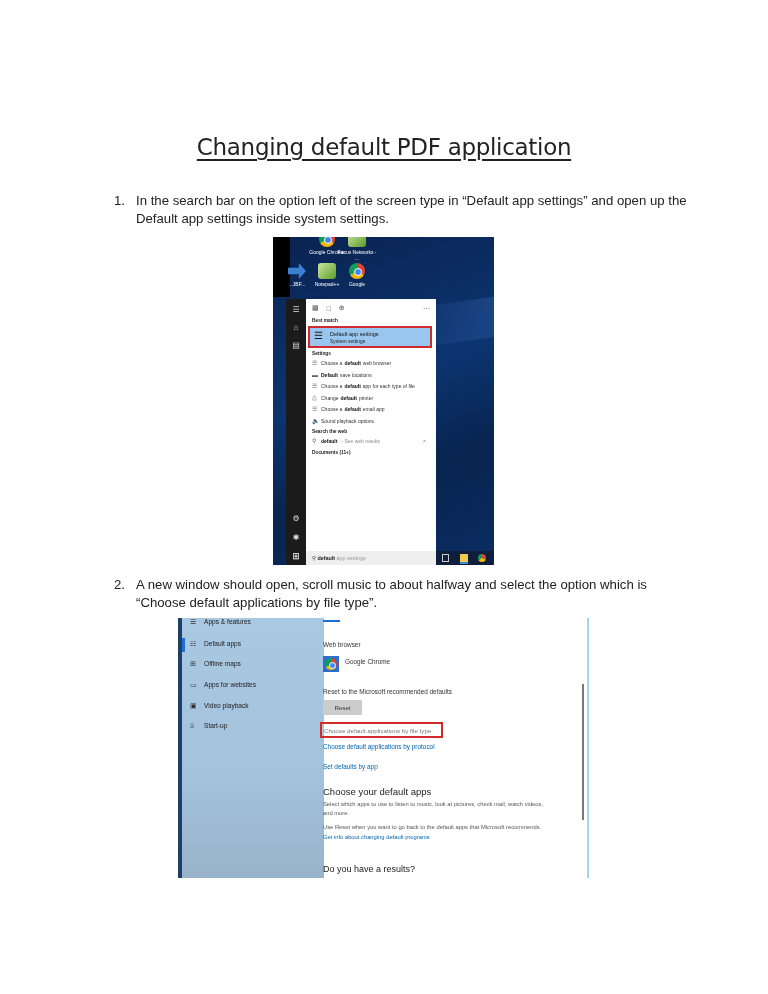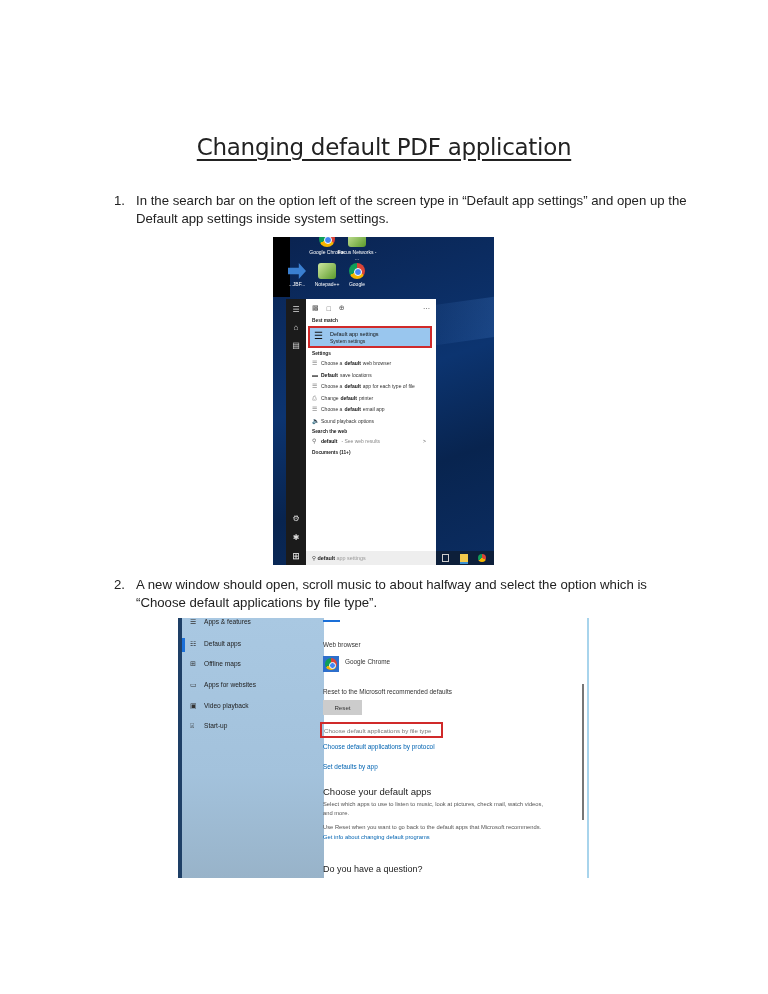--- a/index.html
+++ b/index.html
@@ -209,17 +209,17 @@
     <div class="ft-box">
       <span>Choose default applications by file type</span>
     </div>
     <div class="c-link" style="top:125px;">Choose default applications by protocol</div>
     <div class="c-link" style="top:145px;">Set defaults by app</div>
     <div class="h-big" style="top:168px;">Choose your default apps</div>
     <div class="c-text" style="top:183px;font-size:5.8px;color:#555;">Select which apps to use to listen to music, look at pictures, check mail, watch videos,</div>
     <div class="c-text" style="top:192px;font-size:5.8px;color:#555;">and more.</div>
     <div class="c-text" style="top:206px;font-size:5.8px;color:#555;">Use Reset when you want to go back to the default apps that Microsoft recommends.</div>
     <div class="c-link" style="top:216px;font-size:5.8px;">Get info about changing default programs</div>
-    <div class="h-big" style="top:246px;font-size:9px;">Do you have a question?</div>
+    <div class="h-big" style="top:246px;font-size:9px;">Do you have a results?</div>
   </div>
   <div class="scrollbar"></div>
   <div class="right-border"></div>
 </div>
 
 </body></html>

